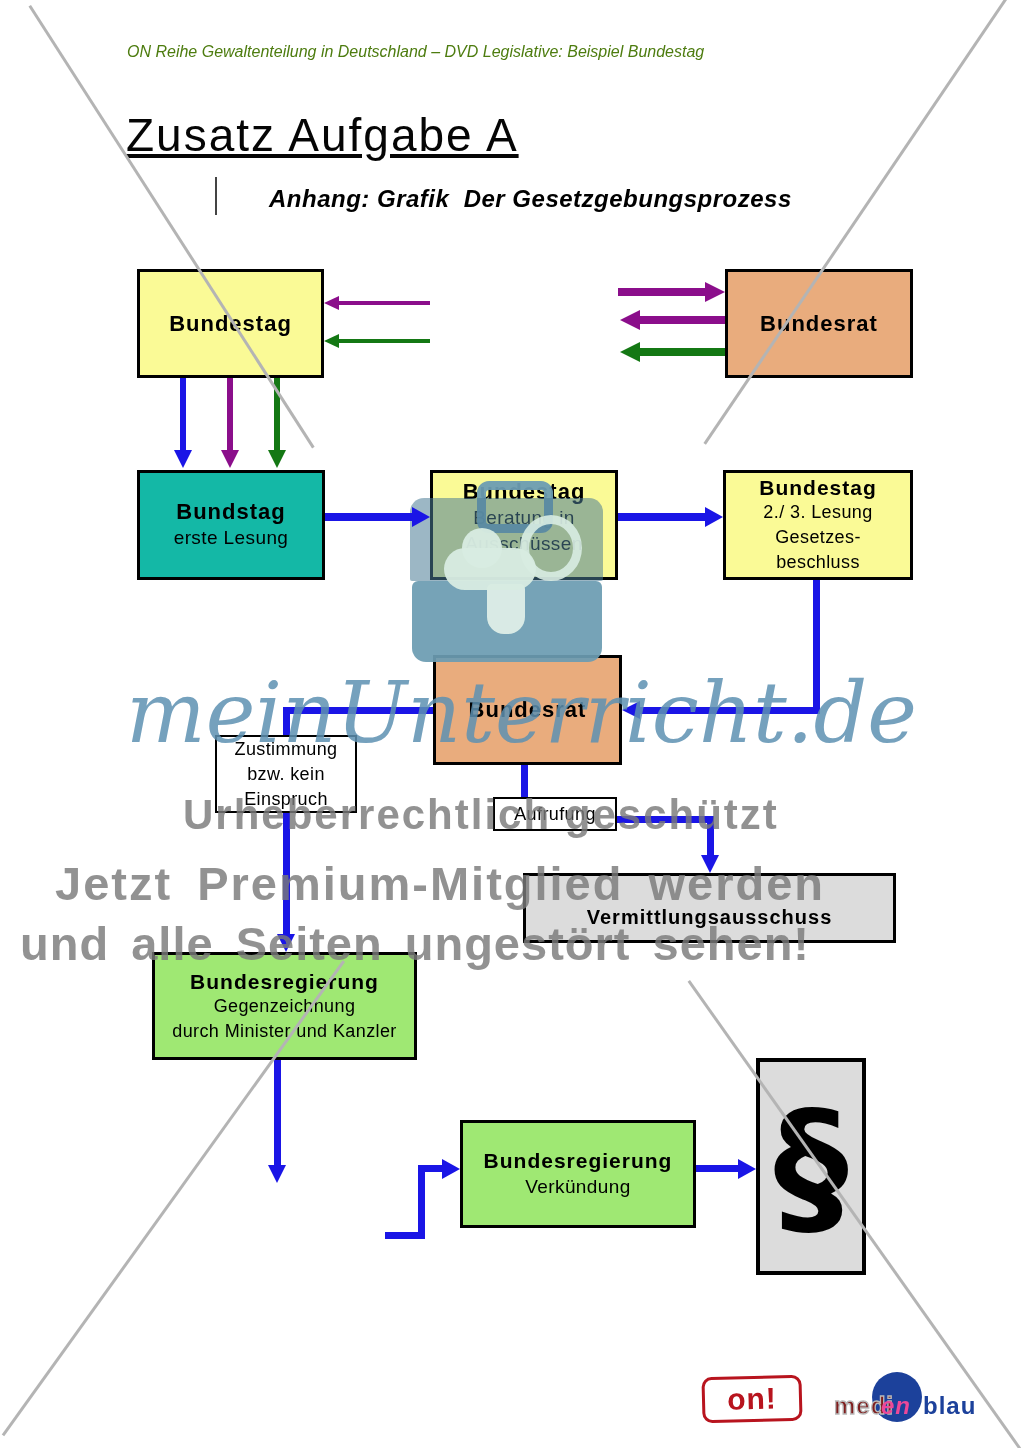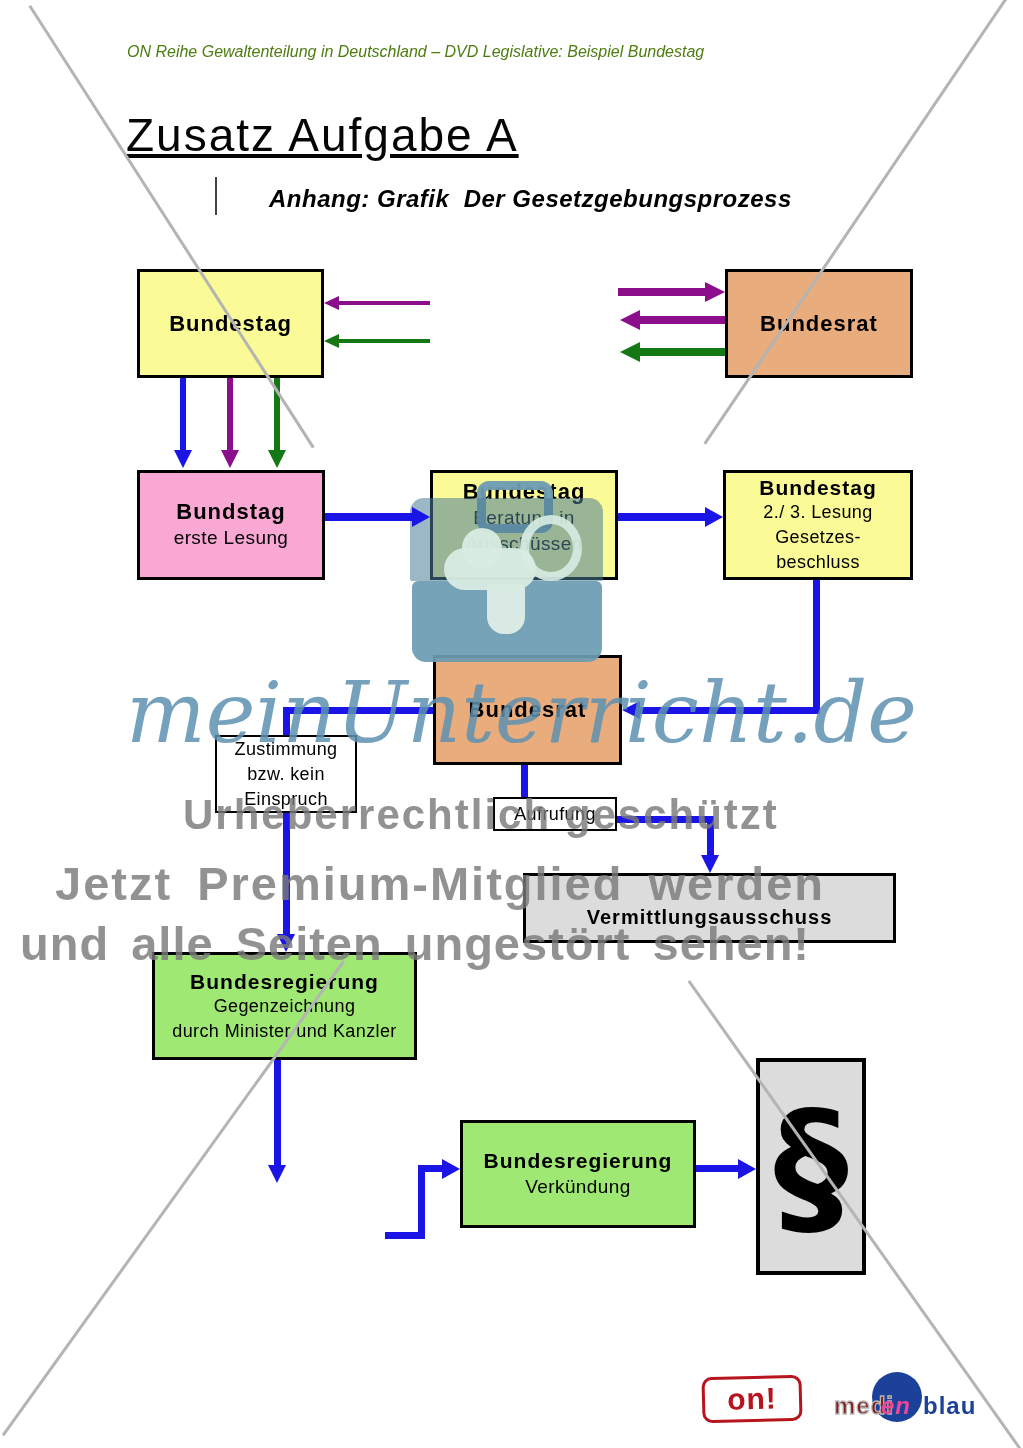--- a/index.html
+++ b/index.html
@@ -76,21 +76,21 @@
     <div class="tri" style="left:738px;top:1159px;border-left:18px solid var(--blue);border-top:10px solid transparent;border-bottom:10px solid transparent;"></div>
   </div>
 
   <div class="node" style="left:137px;top:269px;width:187px;height:109px;background:#FAFA96;">
     <div class="t">Bundestag</div>
   </div>
   <div class="node" style="left:725px;top:269px;width:188px;height:109px;background:#E9AC7D;">
     <div class="t">Bundesrat</div>
   </div>
 
-  <div class="node" style="left:137px;top:470px;width:188px;height:110px;background:#f9a8d4;">
+  <div class="node" style="left:137px;top:470px;width:188px;height:110px;background:#14b8a6;">
     <div class="t">Bundstag</div>
     <div class="s">erste Lesung</div>
   </div>
   <div class="node" style="left:430px;top:470px;width:188px;height:110px;background:#FAFA96;justify-content:flex-start;padding-top:6px;">
     <div class="t">Bundestag</div>
     <div class="s">Beratung in</div>
     <div class="s">Ausschüssen</div>
   </div>
   <div class="node" style="left:723px;top:470px;width:190px;height:110px;background:#FAFA96;line-height:25px;">
     <div class="t" style="font-size:21px;">Bundestag</div>

